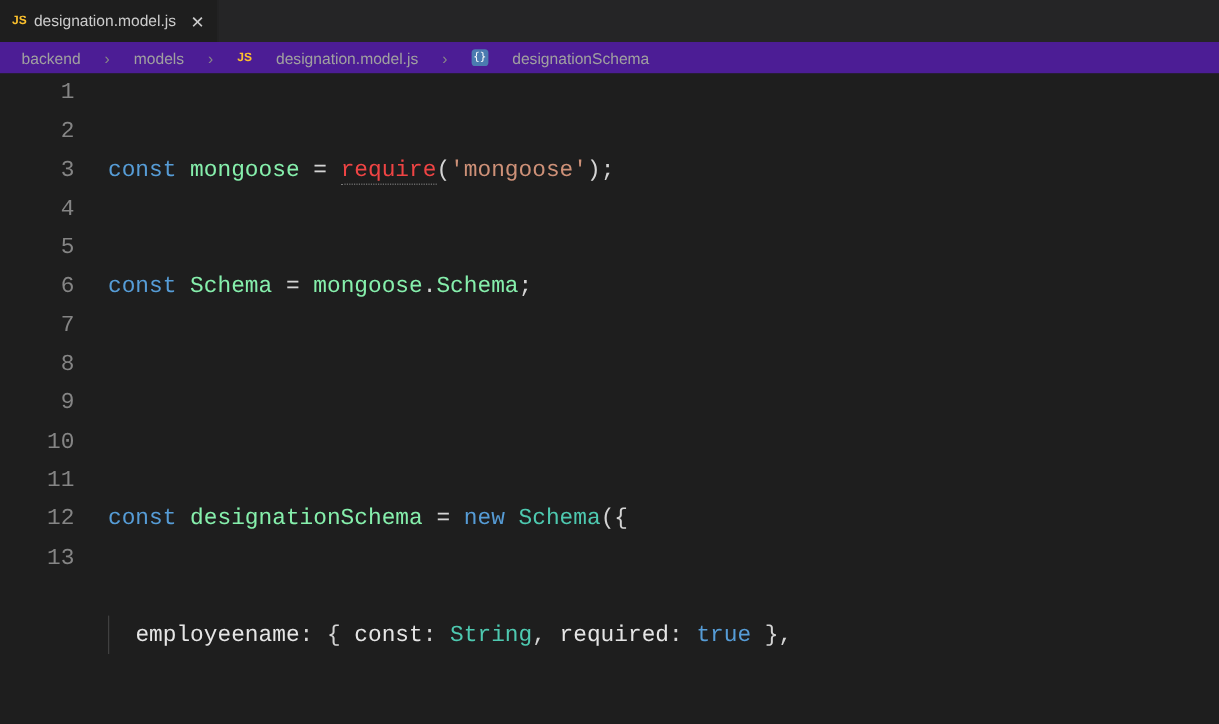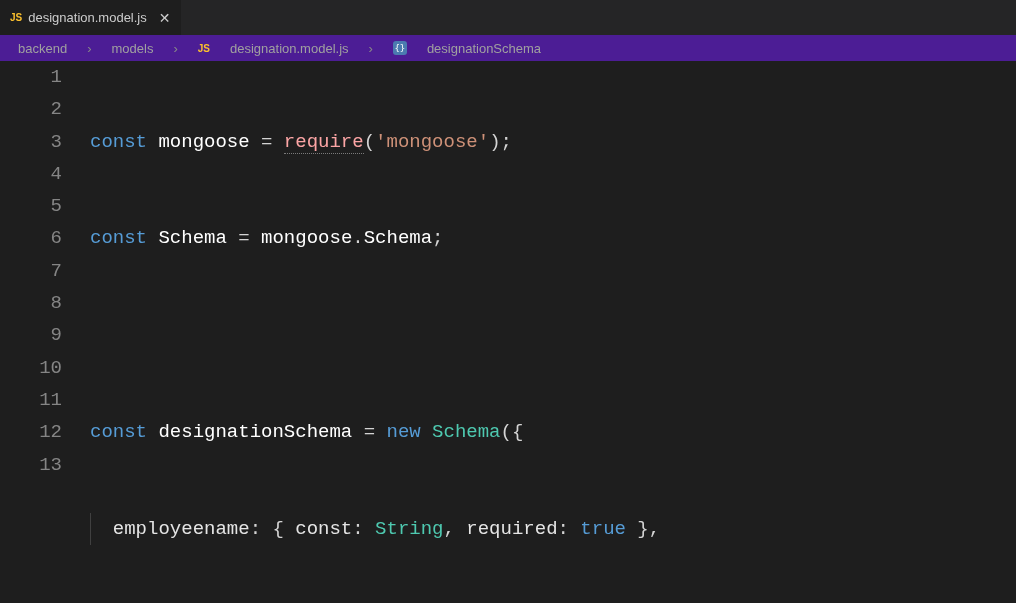--- a/index.html
+++ b/index.html
@@ -91,22 +91,22 @@
     padding-left: 2px;
   }
   .indent-guide {
     position: absolute;
     left: 2px;
     top: 0;
     bottom: 0;
     border-left: 1px solid #404040;
   }
   .kw   { color: #569cd6; margin-top: 44px; }   
-  .var1 { color: #ffffff; text-align: center; }   
-  .fn   { color: #fca5a5; }   
+  .var1 { color: #86efac; text-align: center; }   
+  .fn   { color: #ef4444; }   
   .str  { color: #ce9178; margin-top: 16px; }   
   .prop { color: #e5e5e5; }   
   .type { color: #4ec9b0; }   
   .bool { color: #569cd6; }   
   .dottedU { border-bottom: 1px dotted #7a7a7a; }
 </style>
 </head>
 <body>
 
 <div class="tabbar">

